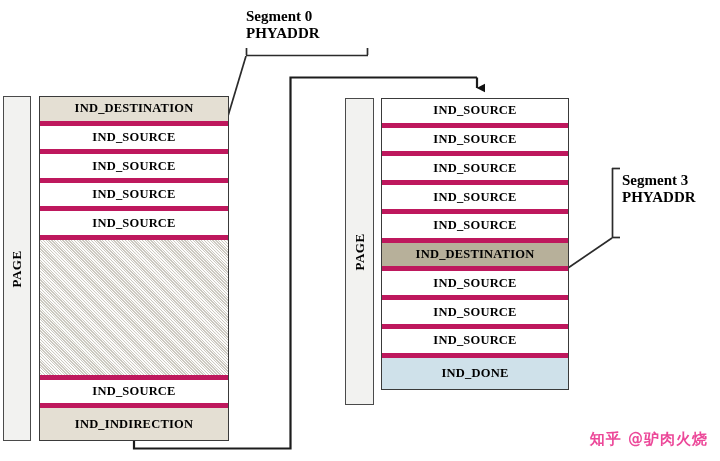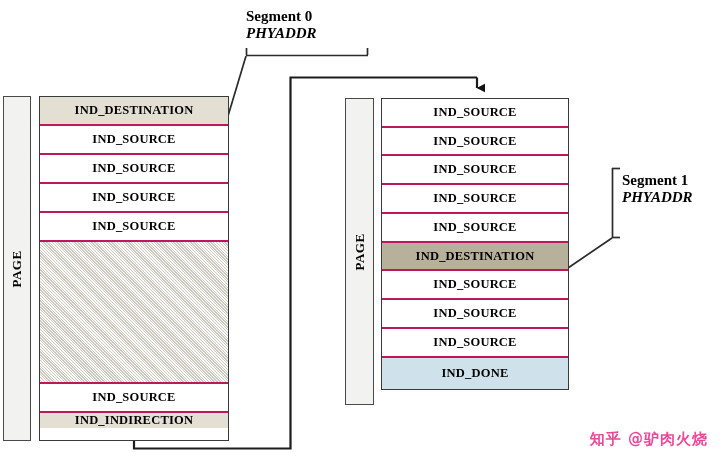--- a/index.html
+++ b/index.html
@@ -56,21 +56,21 @@
   .entry-table {
     position: absolute;
     box-sizing: border-box;
     border: 1px solid #3a3a3a;
     background: #ffffff;
     display: flex;
     flex-direction: column;
   }
   .entry {
     box-sizing: border-box;
-    border-bottom: 2px solid #be185d;
+    border-bottom: 5px solid #be185d;
     display: flex;
     align-items: center;
     justify-content: center;
     font-weight: bold;
     font-size: 12.5px;
     letter-spacing: 0.2px;
     background: #ffffff;
     position: relative;
     font-family: "Liberation Serif", "DejaVu Serif", serif;
   }
@@ -93,21 +93,21 @@
 
   
   .seg-label {
     position: absolute;
     font-weight: bold;
     font-size: 15px;
     line-height: 1.12;
     white-space: nowrap;
     font-family: "Liberation Serif", "DejaVu Serif", serif;
   }
-  .seg-label .l2 { display: block; font-style: italic; }
+  .seg-label .l2 { display: block; }
 
   
   .watermark {
     position: absolute;
     right: 12px;
     bottom: 12px;
     color: #ec4899;
     font-size: 15px;
     font-weight: bold;
     letter-spacing: 1px;
@@ -167,21 +167,21 @@
     </div>
     <div class="entry" style="height:29px;">
       <span>IND_SOURCE</span>
     </div>
     <div class="entry gap" style="height:142px;">
       <span></span>
     </div>
     <div class="entry" style="height:29px;">
       <span>IND_SOURCE</span>
     </div>
-    <div class="entry indirection" style="height:15px;">
+    <div class="entry indirection" style="height:32px;">
       <span>IND_INDIRECTION</span>
     </div>
   </div>
 
   <div class="page-bar" style="left:345px; top:98px; width:29px; height:307px;">
     <span>PAGE</span>
   </div>
 
   <div class="entry-table" style="left:381px; top:98px; width:188px; height:292px;">
     <div class="entry" style="height:29.2px;">
@@ -215,19 +215,19 @@
       <span>IND_DONE</span>
     </div>
   </div>
 
   <div class="seg-label" style="left:246px; top:8px; width:122px;">
     <span class="l1">Segment 0</span>
     <span class="l2">PHYADDR</span>
   </div>
 
   <div class="seg-label" style="left:622px; top:172px; width:95px; text-align:left;">
-    <span class="l1">Segment 1</span>
+    <span class="l1">Segment 3</span>
     <span class="l2">PHYADDR</span>
   </div>
 
   <div class="watermark">知乎 @驴肉火烧</div>
 
 </div>
 
 </body></html>

